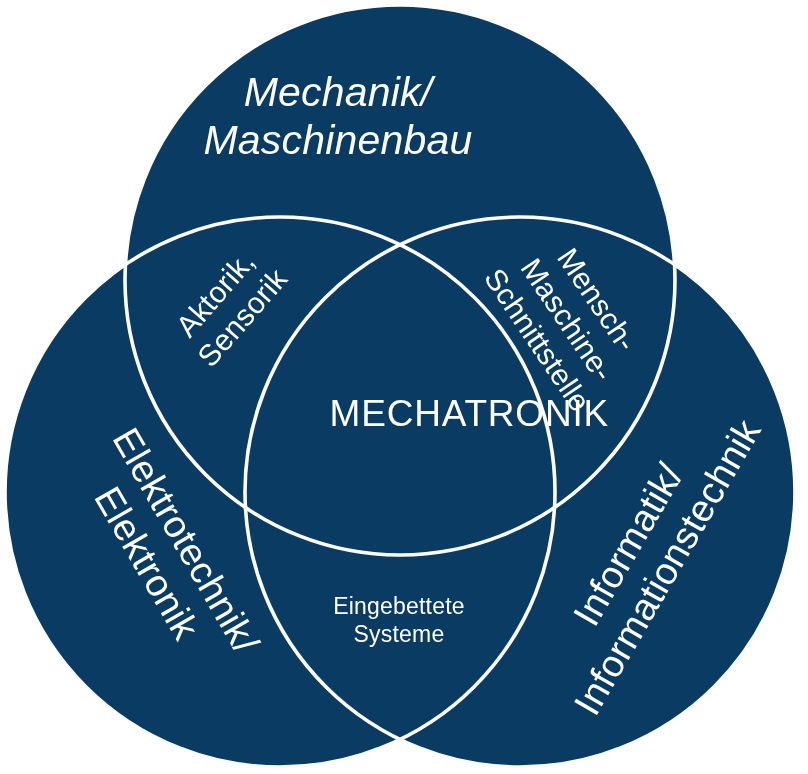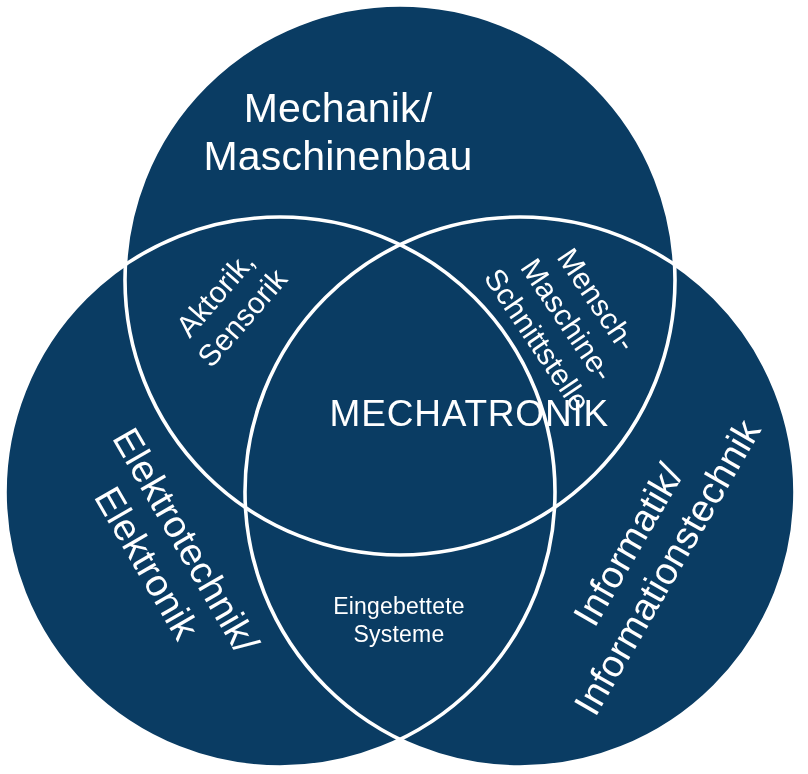--- a/index.html
+++ b/index.html
@@ -35,24 +35,25 @@
     text-align: center;
     line-height: 1.14;
     white-space: pre-line;
     letter-spacing: 0.2px;
     -webkit-font-smoothing: antialiased;
     pointer-events: none;
   }
   
   #label-mechanik {
     left: 0;
-    top: 84px;
+    top: 68px;
     width: 676px;
     font-size: 41px;
     line-height: 1.18;
+    font-style: italic;
   }
   #label-elektrotechnik {
     left: 56px;
     top: 498px;
     width: 300px;
     font-size: 38px;
     line-height: 1.18;
     transform: translate(-50%, -50%) rotate(60deg);
     transform-origin: 50% 50%;
     left: 166px;

